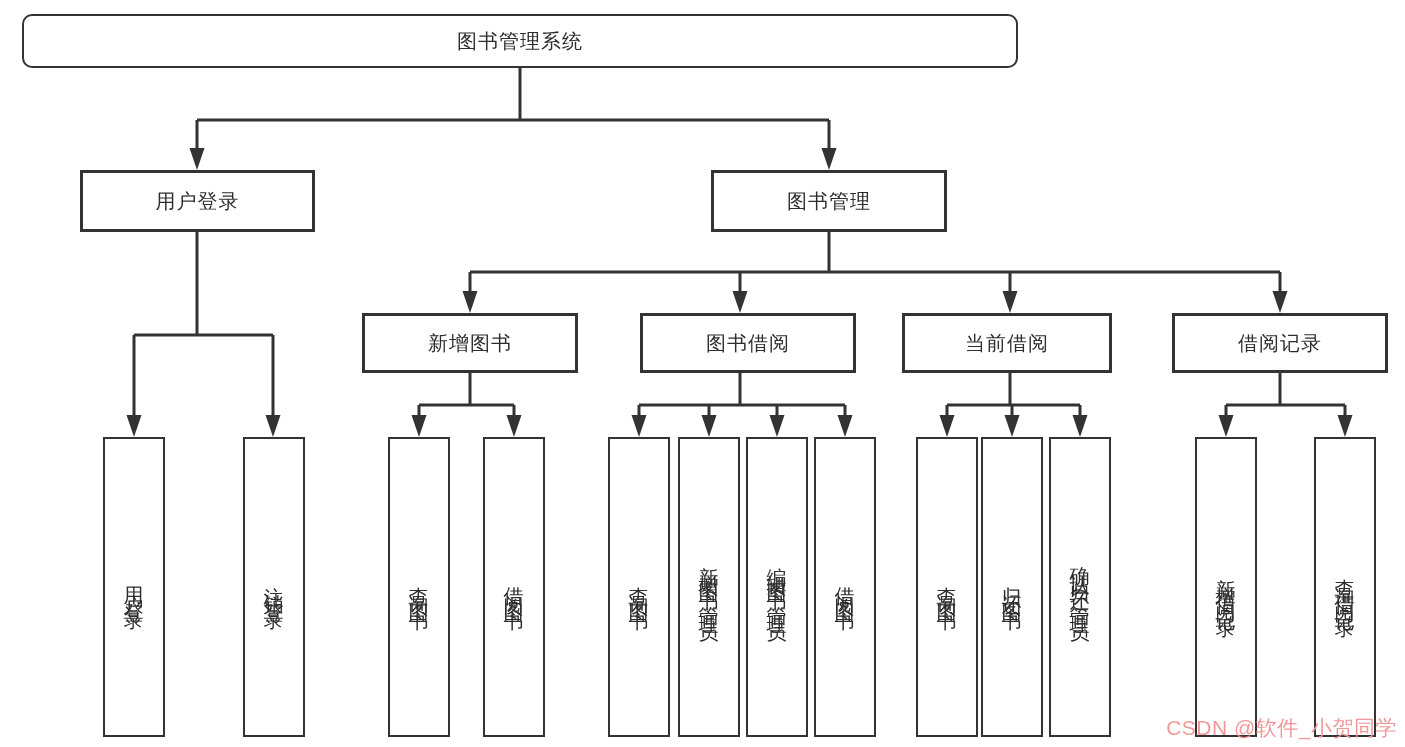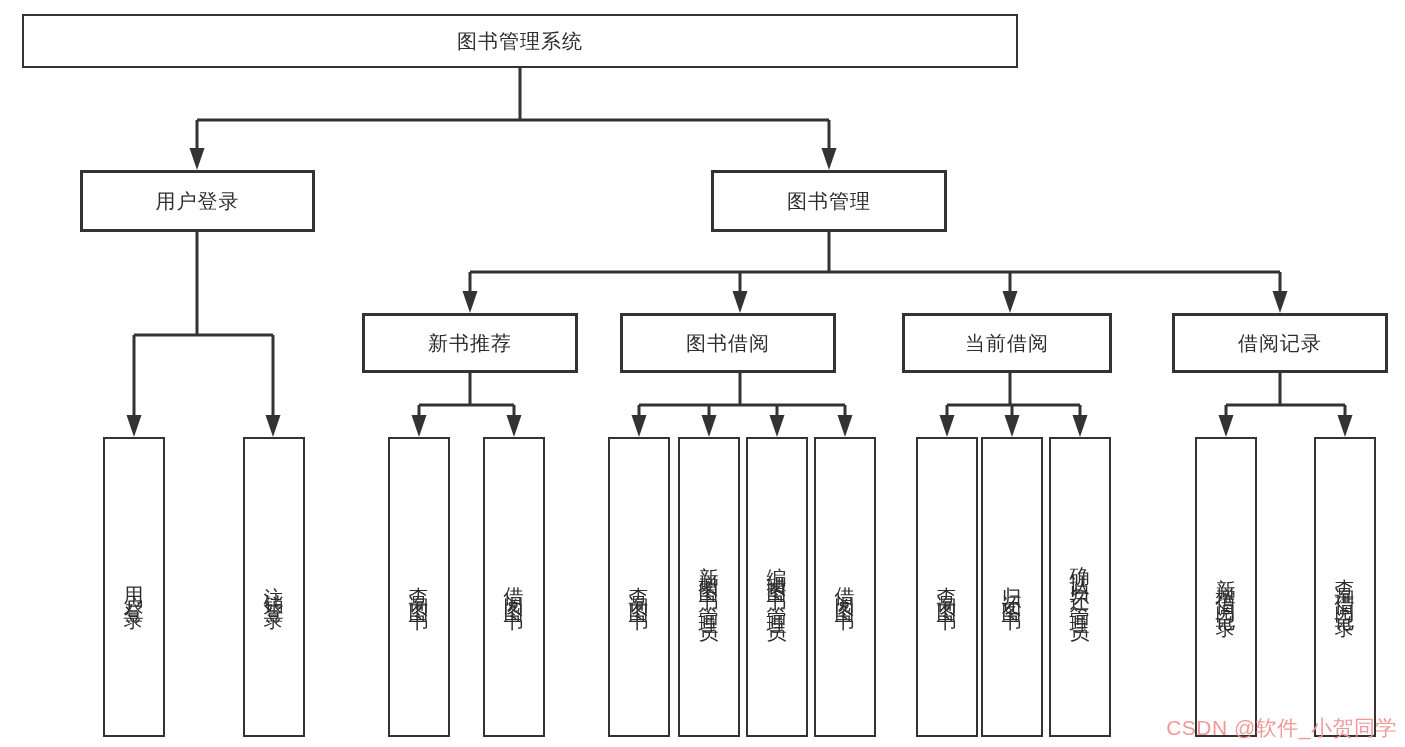--- a/index.html
+++ b/index.html
@@ -98,27 +98,27 @@
       <polygon points="769.5,415 784.5,415 777,437"></polygon>
       <polygon points="837.5,415 852.5,415 845,437"></polygon>
       <polygon points="939.5,415 954.5,415 947,437"></polygon>
       <polygon points="1004.5,415 1019.5,415 1012,437"></polygon>
       <polygon points="1072.5,415 1087.5,415 1080,437"></polygon>
       <polygon points="1218.5,415 1233.5,415 1226,437"></polygon>
       <polygon points="1337.5,415 1352.5,415 1345,437"></polygon>
     </g>
   </svg>
 
-  <div class="box root" style="left:22px; top:14px; width:996px; height:54px;">图书管理系统</div>
+  <div class="box root" style="left:22px; top:14px; width:996px; height:54px;border-radius:10px;">图书管理系统</div>
 
   <div class="box" style="left:80px; top:170px; width:235px; height:62px;">用户登录</div>
   <div class="box" style="left:711px; top:170px; width:236px; height:62px;">图书管理</div>
 
-  <div class="box" style="left:362px; top:313px; width:216px; height:60px;">新书推荐</div>
-  <div class="box" style="left:620px; top:313px; width:216px; height:60px;">图书借阅</div>
+  <div class="box" style="left:362px; top:313px; width:216px; height:60px;">新增图书</div>
+  <div class="box" style="left:640px; top:313px; width:216px; height:60px;">图书借阅</div>
   <div class="box" style="left:902px; top:313px; width:210px; height:60px;">当前借阅</div>
   <div class="box" style="left:1172px; top:313px; width:216px; height:60px;">借阅记录</div>
 
   <div class="box leaf" style="left:103px; top:437px; width:62px; height:300px;">用户登录</div>
   <div class="box leaf" style="left:243px; top:437px; width:62px; height:300px;">注销登录</div>
 
   <div class="box leaf" style="left:388px; top:437px; width:62px; height:300px;">查询图书</div>
   <div class="box leaf" style="left:483px; top:437px; width:62px; height:300px;">借阅图书</div>
 
   <div class="box leaf" style="left:608px; top:437px; width:62px; height:300px;">查询图书</div>

